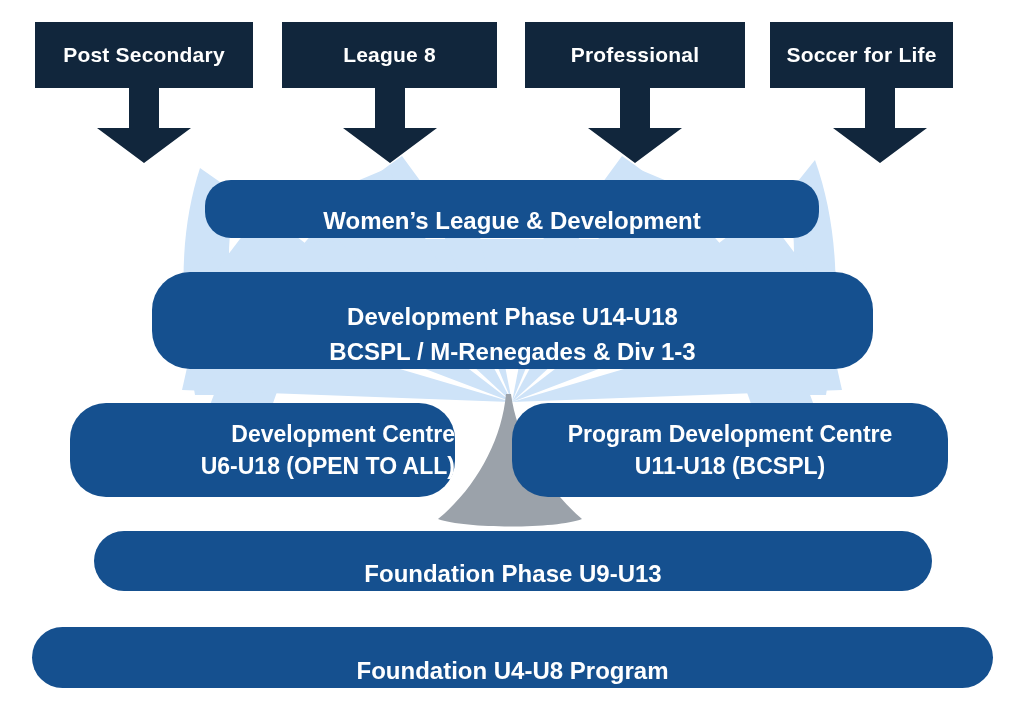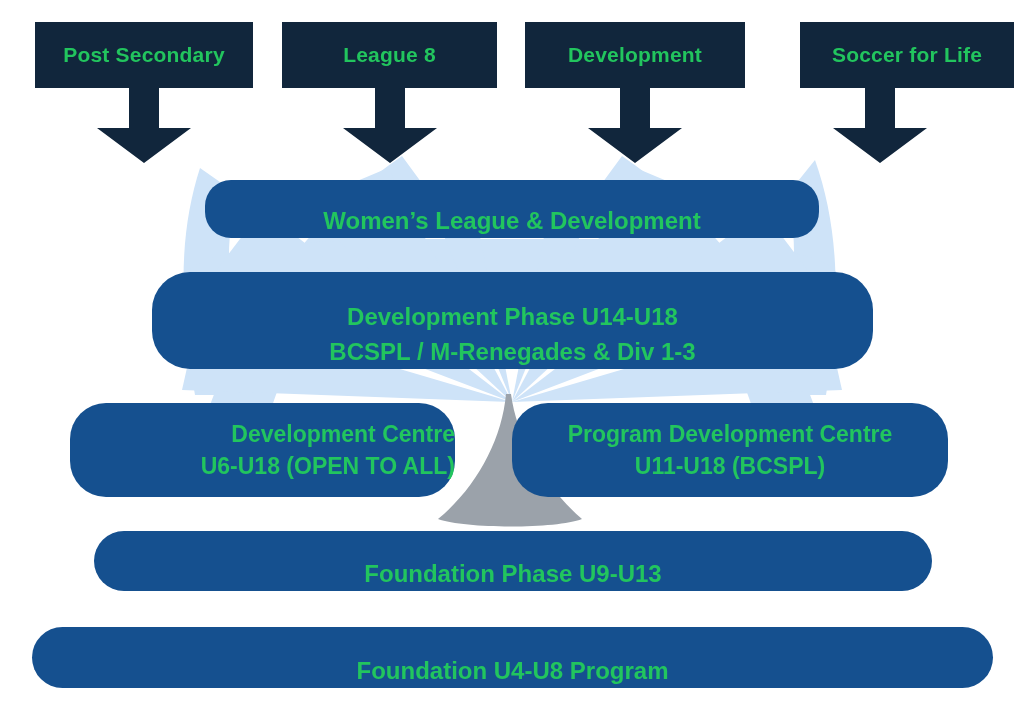--- a/index.html
+++ b/index.html
@@ -18,41 +18,41 @@
     z-index: 0;
   }
   .node {
     position: absolute;
     z-index: 2;
     display: flex;
     flex-direction: column;
     align-items: center;
     justify-content: center;
     text-align: center;
-    color: #22c55e;
+    color: #ffffff;
     font-weight: 700;
     box-sizing: border-box;
   }
   .outcome-box {
     background: #11263C;
     font-size: 21px;
     letter-spacing: 0.2px;
   }
   .pill {
     background: #15508F;
   }
   .line { display: block; }
   .fs24 { font-size: 24px; line-height: 35px; justify-content: flex-end; }
   .fs23 { font-size: 23px; line-height: 32px; }
 
   
   .b-post      { left: 35px;  top: 22px; width: 218px; height: 66px; }
   .b-league1   { left: 282px; top: 22px; width: 215px; height: 66px; }
   .b-pro       { left: 525px; top: 22px; width: 220px; height: 66px; }
-  .b-life      { left: 800px; top: 22px; width: 214px; height: 66px; }
+  .b-life      { left: 770px; top: 22px; width: 183px; height: 66px; }
 
   
   .b-womens    { left: 205px; top: 180px; width: 614px; height: 58px; border-radius: 26px; }
   .b-devphase  { left: 152px; top: 272px; width: 721px; height: 97px; border-radius: 38px; }
   .b-devcentre { left: 70px;  top: 403px; width: 385px; height: 94px; border-radius: 36px; align-items: flex-end; }
   .b-advcentre { left: 512px; top: 403px; width: 436px; height: 94px; border-radius: 36px; }
   .b-foundation{ left: 94px;  top: 531px; width: 838px; height: 60px; border-radius: 30px; }
   .b-grassroots{ left: 32px;  top: 627px; width: 961px; height: 61px; border-radius: 31px; }
 </style>
 </head>
@@ -90,21 +90,21 @@
     </g>
   </svg>
 
   <div class="node outcome-box b-post">
     <span class="line">Post Secondary</span>
   </div>
   <div class="node outcome-box b-league1">
     <span class="line">League 8</span>
   </div>
   <div class="node outcome-box b-pro">
-    <span class="line">Development</span>
+    <span class="line">Professional</span>
   </div>
   <div class="node outcome-box b-life">
     <span class="line">Soccer for Life</span>
   </div>
 
   <div class="node pill fs24 b-womens">
     <span class="line">Women’s League &amp; Development</span>
   </div>
 
   <div class="node pill fs24 b-devphase">

